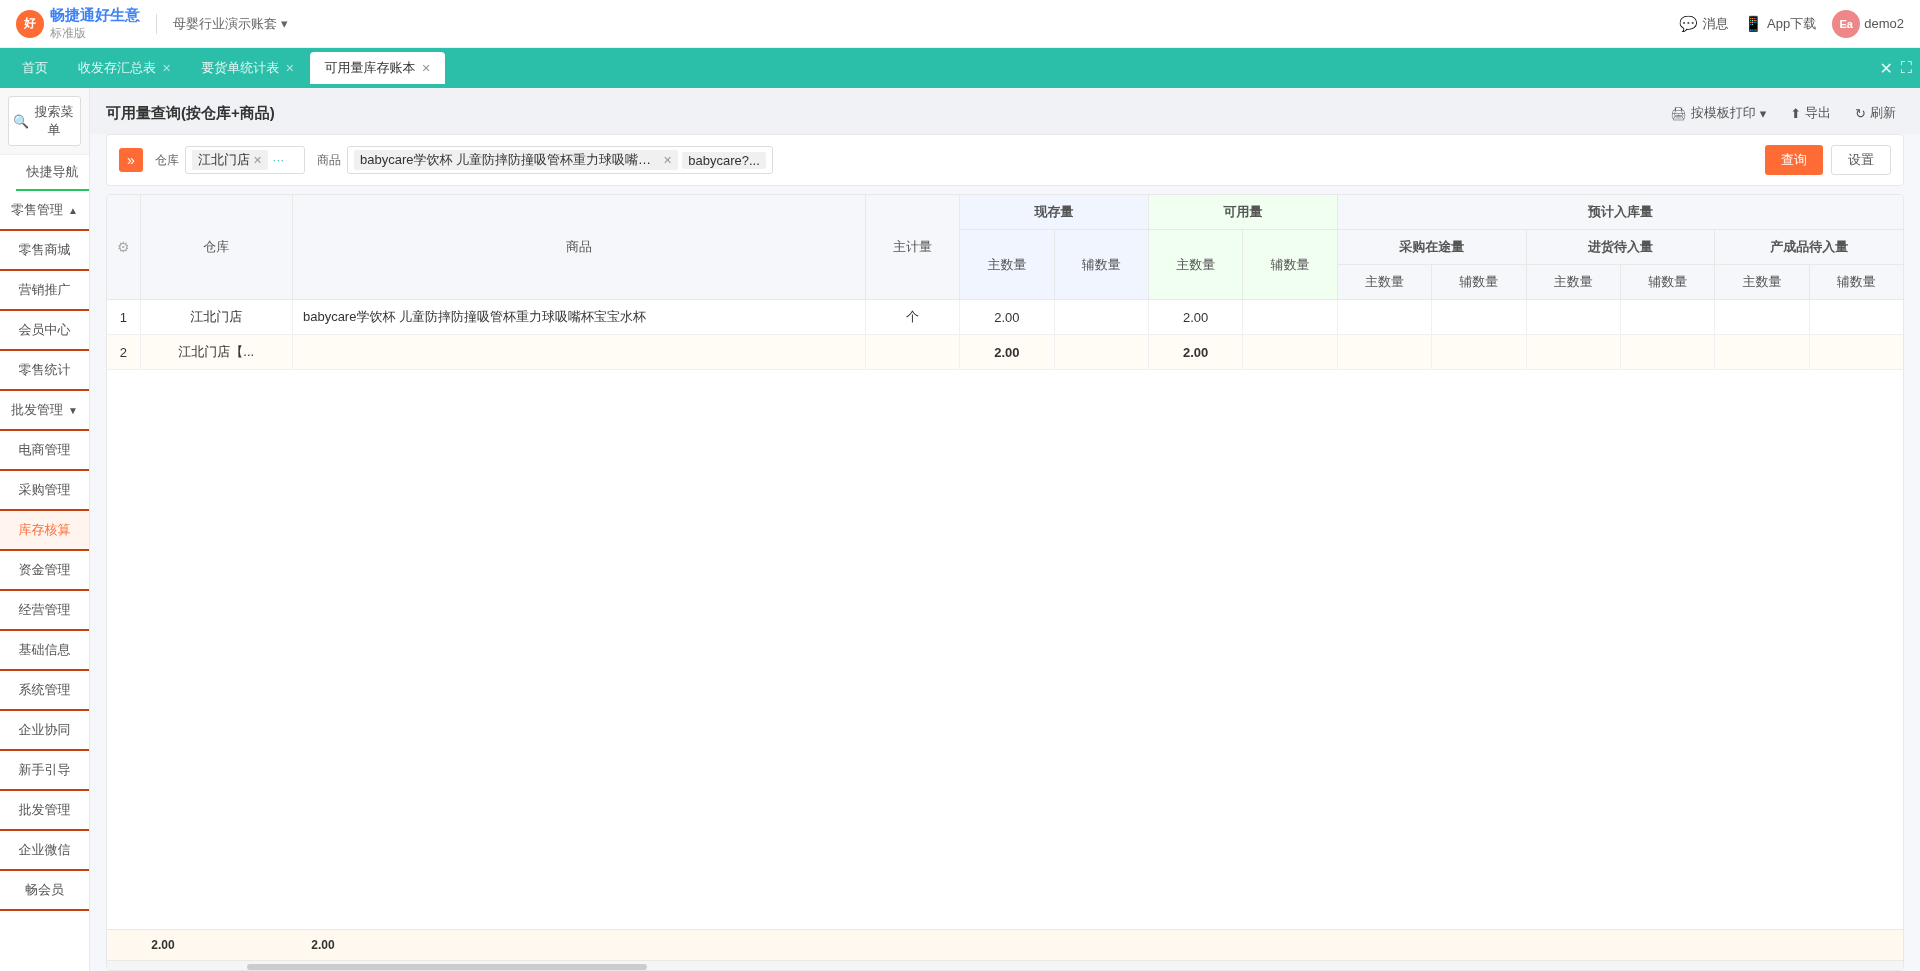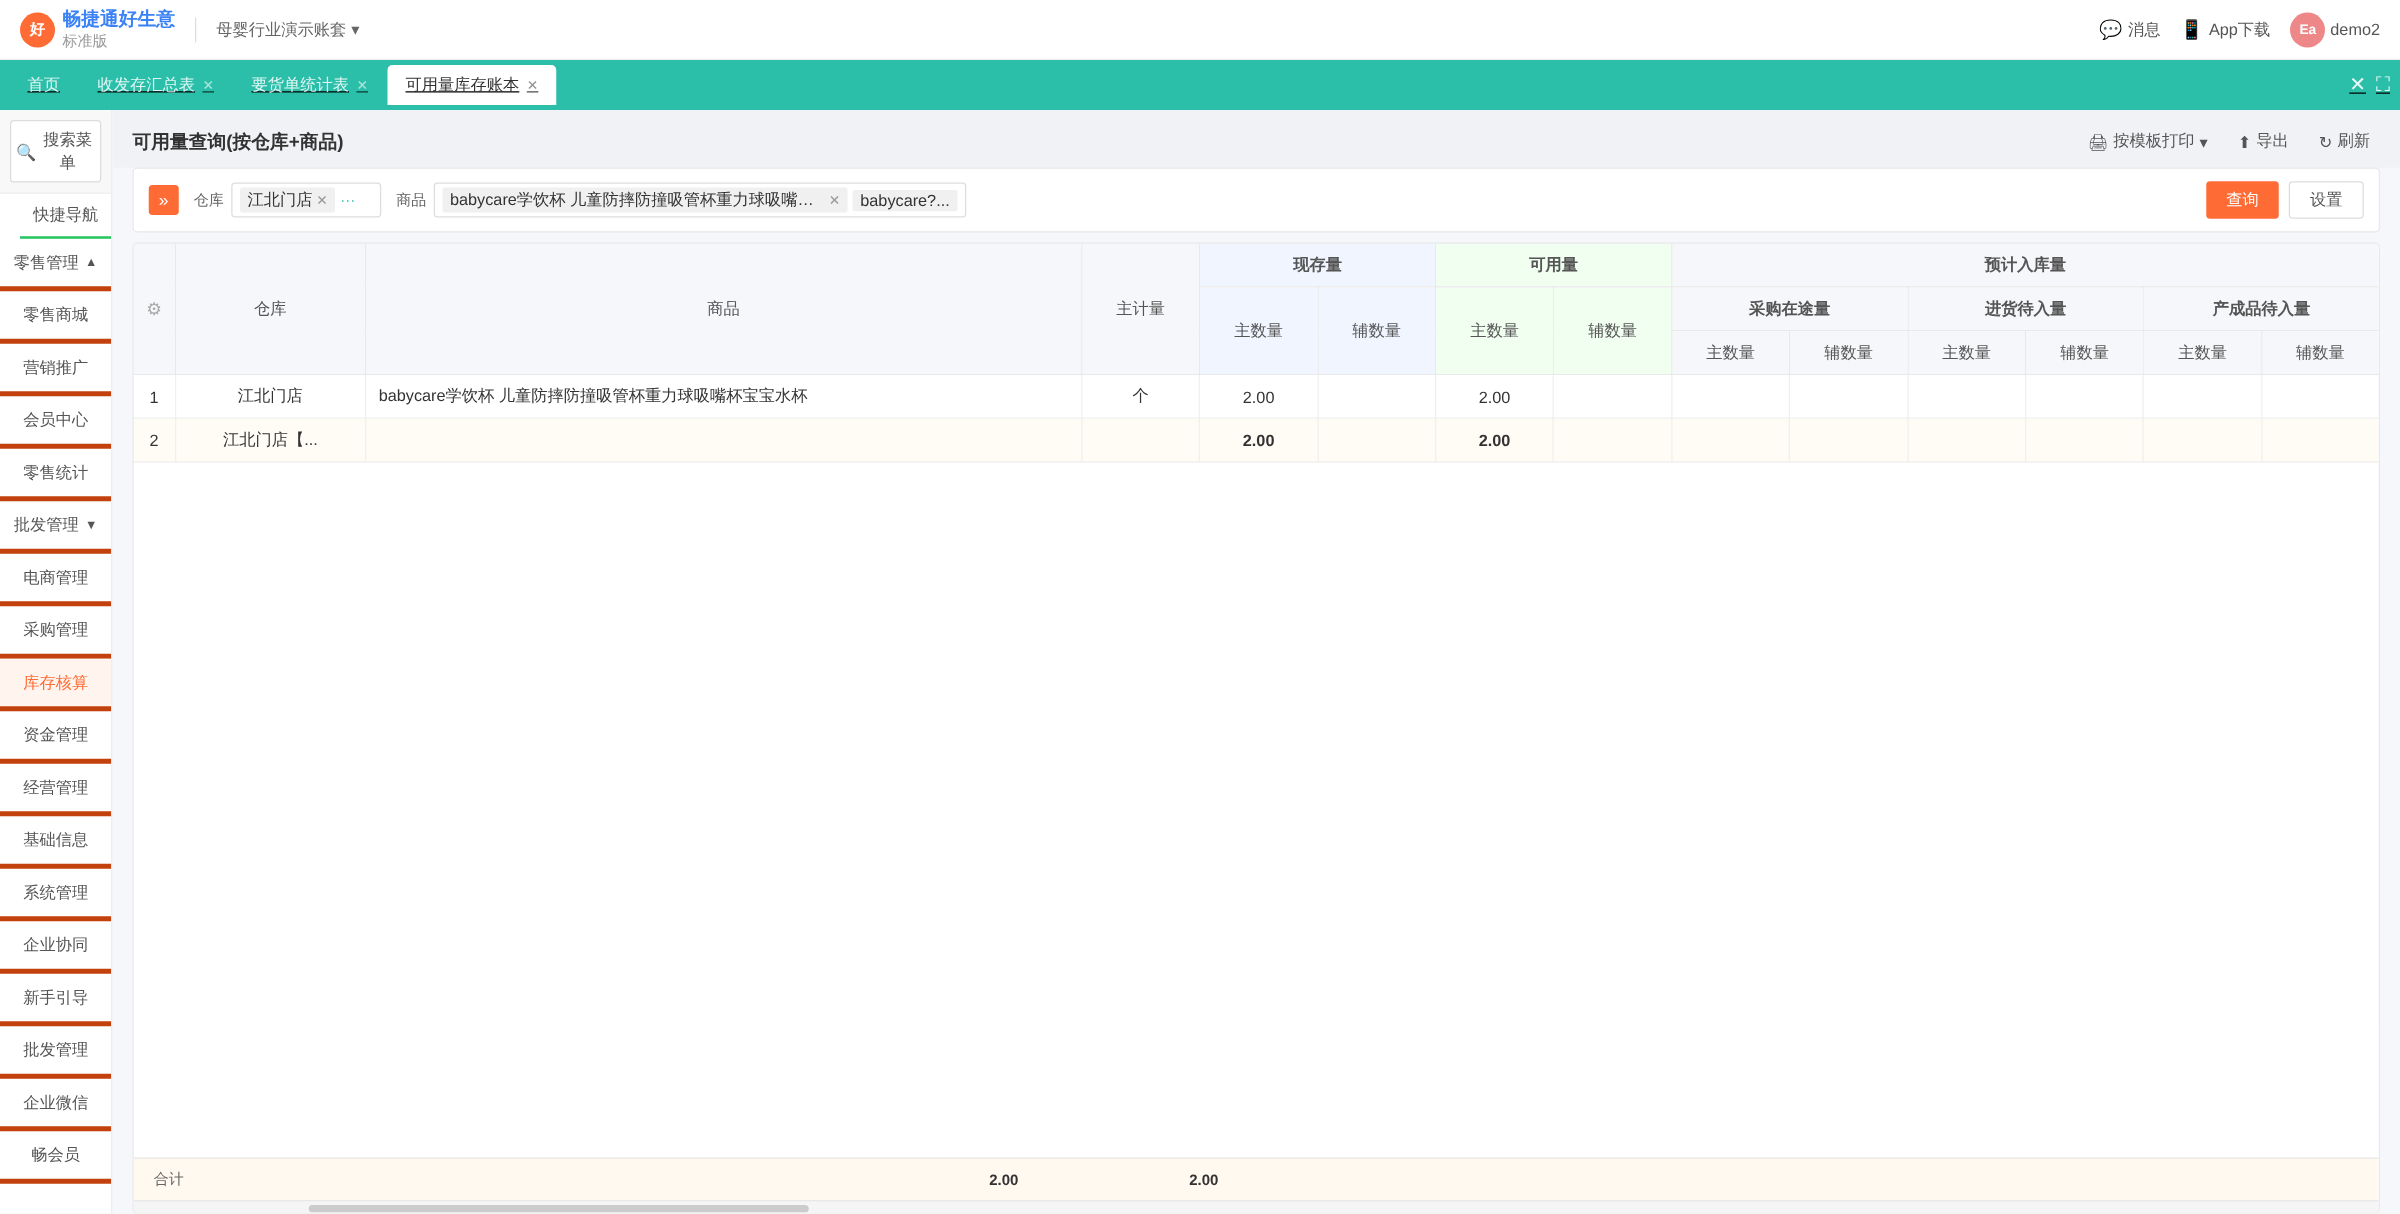--- a/index.html
+++ b/index.html
@@ -28,21 +28,20 @@
 
     
     .tab-bar {
       background: #2bbfaa;
       display: flex;
       align-items: center;
       height: 40px;
       padding: 0 8px;
       flex-shrink: 0;
       gap: 2px;
-      text-decoration: underline;
     }
     .tab {
       height: 32px;
       padding: 0 14px;
       border-radius: 4px 4px 0 0;
       display: flex;
       align-items: center;
       gap: 6px;
       cursor: pointer;
       font-size: 13px;
@@ -95,21 +94,21 @@
       font-size: 12px;
       cursor: pointer;
       border-bottom: 2px solid #22c55e;
       margin-left: 16px;
     }
     .sidebar-item {
       padding: 10px 6px;
       color: #555;
       font-size: 12px;
       cursor: pointer;
-      border-bottom: 4px solid #c2410c;
+      border-bottom: 2px solid #c2410c;
       display: flex;
       flex-direction: column;
       align-items: center;
       gap: 3px;
     }
     .sidebar-item.active { background: #fff4ee; color: #ff6b35; }
     .sidebar-item.has-arrow { flex-direction: row; justify-content: center; align-items: center; padding: 10px 6px; }
     .sidebar-item .arrow { font-size: 10px; margin-left: 2px; }
 
     
@@ -498,21 +497,20 @@
               <td></td>
               <td></td>
               <td></td>
               <td></td>
             </tr>
           </tbody>
         </table>
       </div>
 
       <div class="footer-summary">
-        <span class="footer-label" style="min-width:600px;display:inline-block;">合计</span>
         <span class="footer-value" style="min-width:80px;display:inline-block;text-align:center;">2.00</span>
         <span style="min-width:80px;display:inline-block;"></span>
         <span class="footer-value" style="min-width:80px;display:inline-block;text-align:center;">2.00</span>
       </div>
 
       <div class="bottom-scroll">
         <div class="bottom-scroll-inner"></div>
       </div>
     </div>
 

